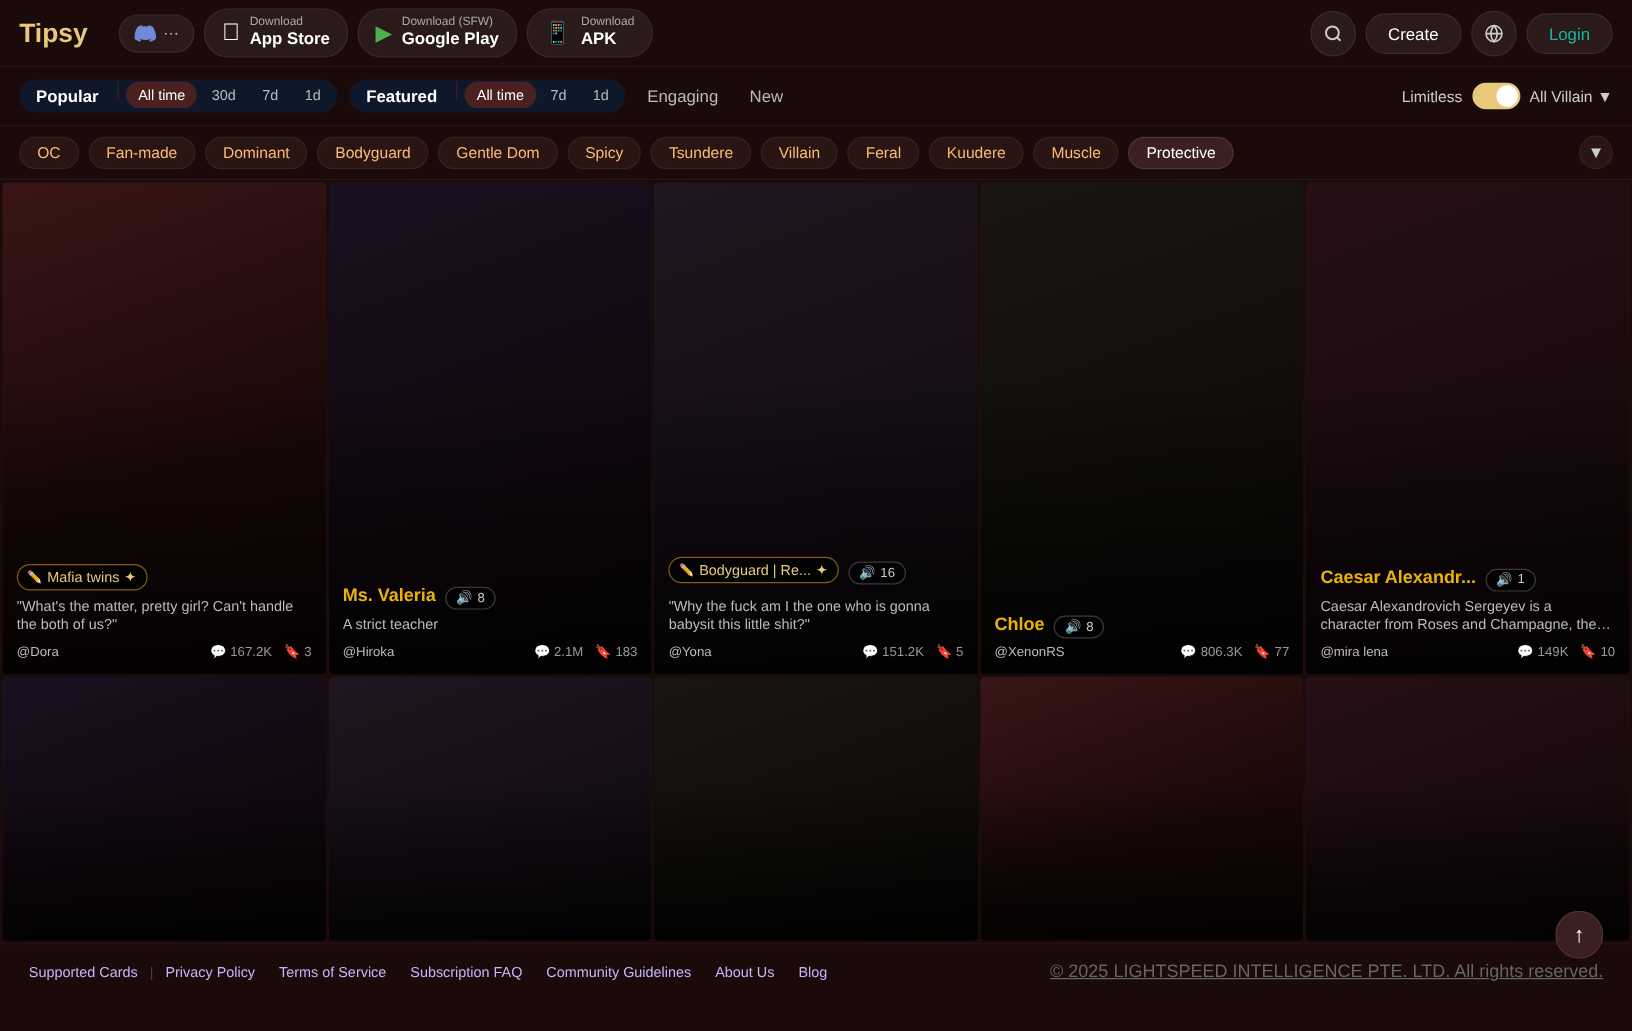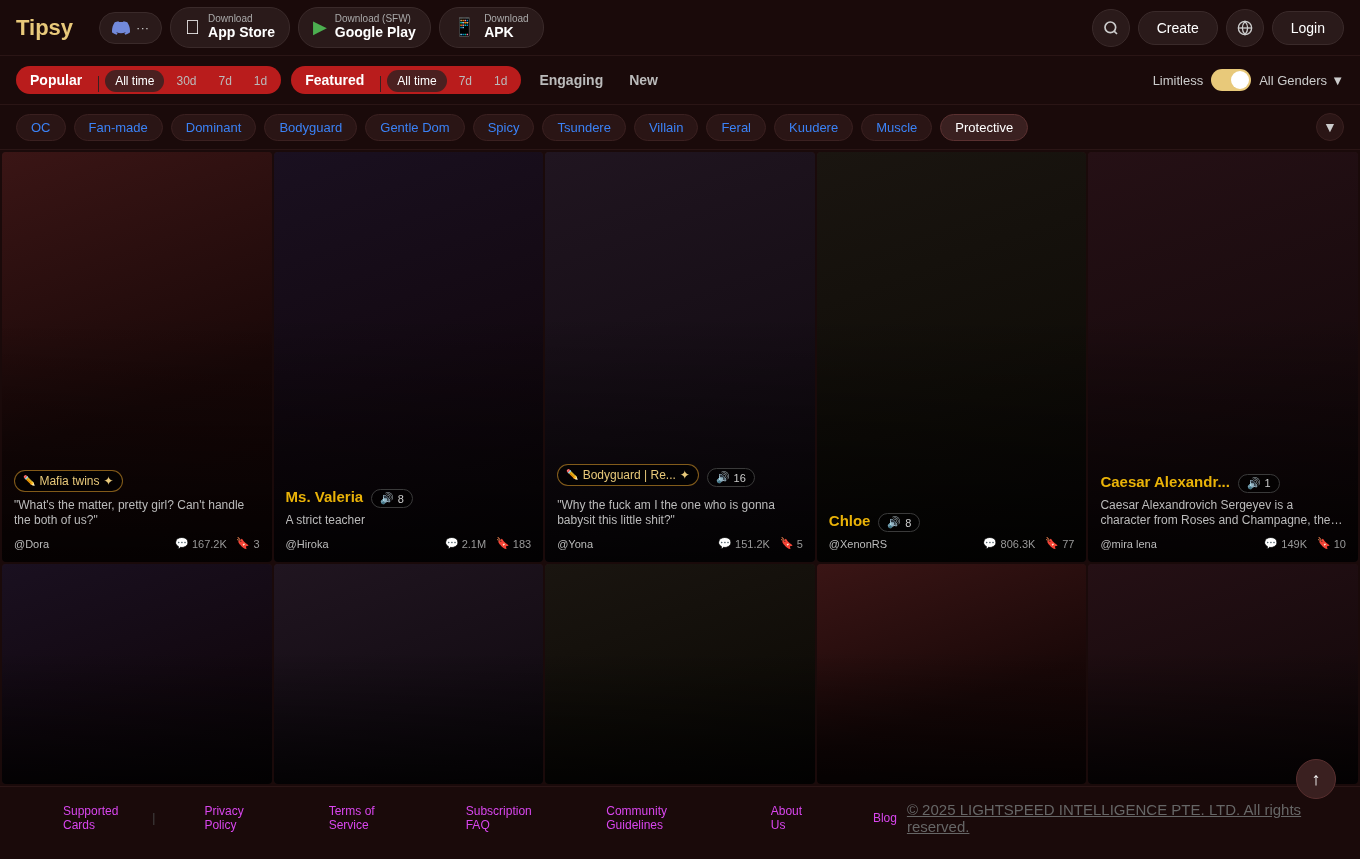--- a/index.html
+++ b/index.html
@@ -101,38 +101,38 @@
       border: 1px solid #3a2a2a;
       display: flex; align-items: center; justify-content: center;
       cursor: pointer;
       color: #ccc;
     }
     .login-btn {
       background: #2a1a1a;
       border: 1px solid #3a2a2a;
       border-radius: 20px;
       padding: 8px 18px;
-      color: #ffffff;
+      color: #14b8a6;
       cursor: pointer;
       font-size: 14px;
     }
 
     
     .filter-bar {
       display: flex;
       align-items: center;
       padding: 10px 16px;
       gap: 10px;
       flex-wrap: wrap;
       border-bottom: 1px solid #2a1515;
     }
     .filter-group {
       display: flex;
-      align-items: flex-end;
-      background: #b91c1c;
+      align-items: flex-start;
+      background: #0f172a;
       border-radius: 20px;
       padding: 2px 4px;
       gap: 2px;
     }
     .filter-main-label {
       font-size: 14px;
       font-weight: 600;
       padding: 4px 10px;
       color: #fff;
     }
@@ -197,21 +197,21 @@
       gap: 8px;
       overflow: hidden;
       border-bottom: 1px solid #2a1515;
     }
     .tag-pill {
       font-size: 13px;
       padding: 5px 14px;
       border-radius: 20px;
       background: #2a1515;
       border: 1px solid #3a2020;
-      color: #3b82f6;
+      color: #fdba74;
       cursor: pointer;
       white-space: nowrap;
     }
     .tag-pill.active {
       background: #3a2020;
       color: #ffffff;
       border-color: #5a3030;
     }
     .tag-expand {
       margin-left: auto;
@@ -345,25 +345,24 @@
       font-size: 12px;
       color: #888;
       background: #1a0a0a;
     }
     .footer-links {
       display: flex;
       align-items: center;
       gap: 0;
     }
     .footer-link {
-      color: #d946ef;
+      color: #c4b5fd;
       text-decoration: none;
       cursor: pointer;
       padding: 0 10px;
-      margin-left: 39px;
     }
     .footer-link:first-child { padding-left: 0; }
     .footer-sep {
       color: #444;
     }
     .footer-copy {
       color: #666;
       font-size: 15px;
       text-decoration: underline;
     }
@@ -378,21 +377,21 @@
       border: 1px solid #5a3030;
       border-radius: 50%;
       display: flex; align-items: center; justify-content: center;
       cursor: pointer;
       color: #fff;
       font-size: 18px;
     }
 
     .engaging-btn, .new-btn {
       font-size: 14px;
-      font-weight: 700;
+      font-weight: 400;
       color: #bbb;
       background: transparent;
       border: none;
       cursor: pointer;
       padding: 4px 8px;
     }
   </style>
 </head>
 <body>
 
@@ -470,21 +469,21 @@
     <button class="filter-chip">1d</button>
   </div>
 
   <button class="engaging-btn">Engaging</button>
   <button class="new-btn">New</button>
 
   <div class="toggle-group">
     <span class="toggle-label">Limitless</span>
     <div class="toggle"></div>
     <div class="genders-select">
-      <span>All Genders</span>
+      <span>All Villain</span>
       <span>▼</span>
     </div>
   </div>
 </div>
 
 <div class="tag-bar">
   <button class="tag-pill">OC</button>
   <button class="tag-pill">Fan-made</button>
   <button class="tag-pill">Dominant</button>
   <button class="tag-pill">Bodyguard</button>

